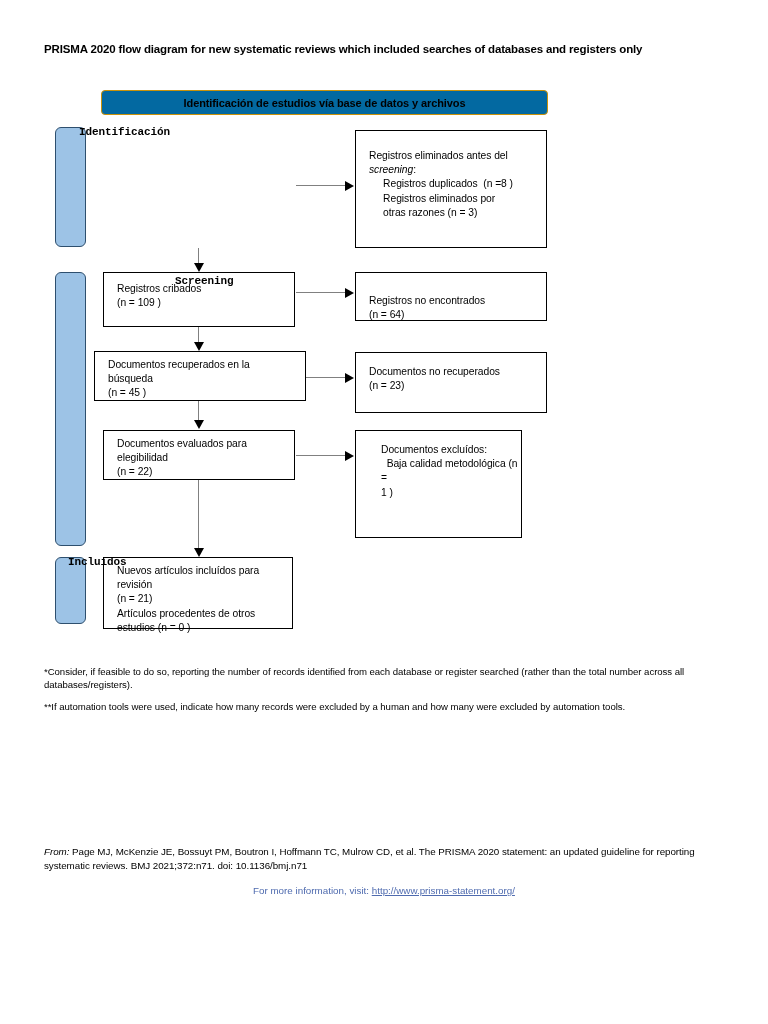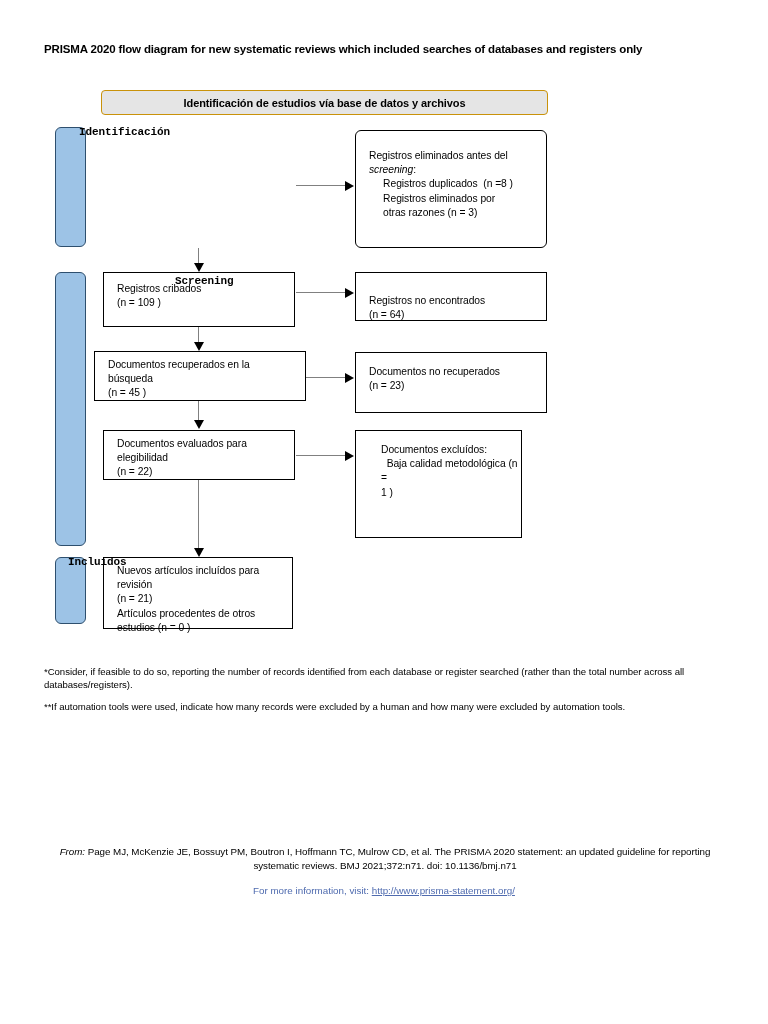--- a/index.html
+++ b/index.html
@@ -35,21 +35,21 @@
     line-height: 14px;
   }
 
   
   .banner {
     position: absolute;
     left: 101px;
     top: 90px;
     width: 445px;
     height: 23px;
-    background: #e5e5e5;
+    background: #0369a1;
     border: 1px solid #C9920A;
     border-radius: 4px;
     display: flex;
     align-items: center;
     justify-content: center;
     font-size: 11px;
     font-weight: bold;
     letter-spacing: -0.1px;
   }
 
@@ -106,21 +106,21 @@
   #box-retrieved  { left: 94px; top: 351px; width: 212px; height: 50px; }
   #box-retrieved .body { top: 6px; }
 
   #box-eligible   { left: 103px; top: 430px; width: 192px; height: 50px; }
   #box-eligible .body { top: 6px; }
 
   #box-included   { left: 103px; top: 557px; width: 190px; height: 72px; }
   #box-included .body { top: 6px; }
 
   
-  #box-removed    { left: 355px; top: 130px; width: 192px; height: 118px; border-radius: 6px; }
+  #box-removed    { left: 355px; top: 130px; width: 192px; height: 118px; }
   #box-removed .body { top: 18px; }
 
   #box-notfound   { left: 355px; top: 272px; width: 192px; height: 49px; }
   #box-notfound .body { top: 9px; margin-top: 12px; }
 
   #box-notretr    { left: 355px; top: 352px; width: 192px; height: 61px; }
   #box-notretr .body { top: 12px; }
 
   #box-excluded   { left: 355px; top: 430px; width: 167px; height: 108px; }
   #box-excluded .body { top: 12px; margin-left: 12px; }
@@ -191,21 +191,20 @@
 
   
   .citation {
     position: absolute;
     left: 44px;
     top: 845px;
     width: 682px;
     font-size: 9.8px;
     line-height: 13.5px;
     letter-spacing: -0.05px;
-    text-align: center;
   }
   .citation .from-word { font-style: italic; }
 
   .moreinfo {
     position: absolute;
     left: 0;
     top: 885px;
     width: 768px;
     text-align: center;
     font-size: 9.8px;

